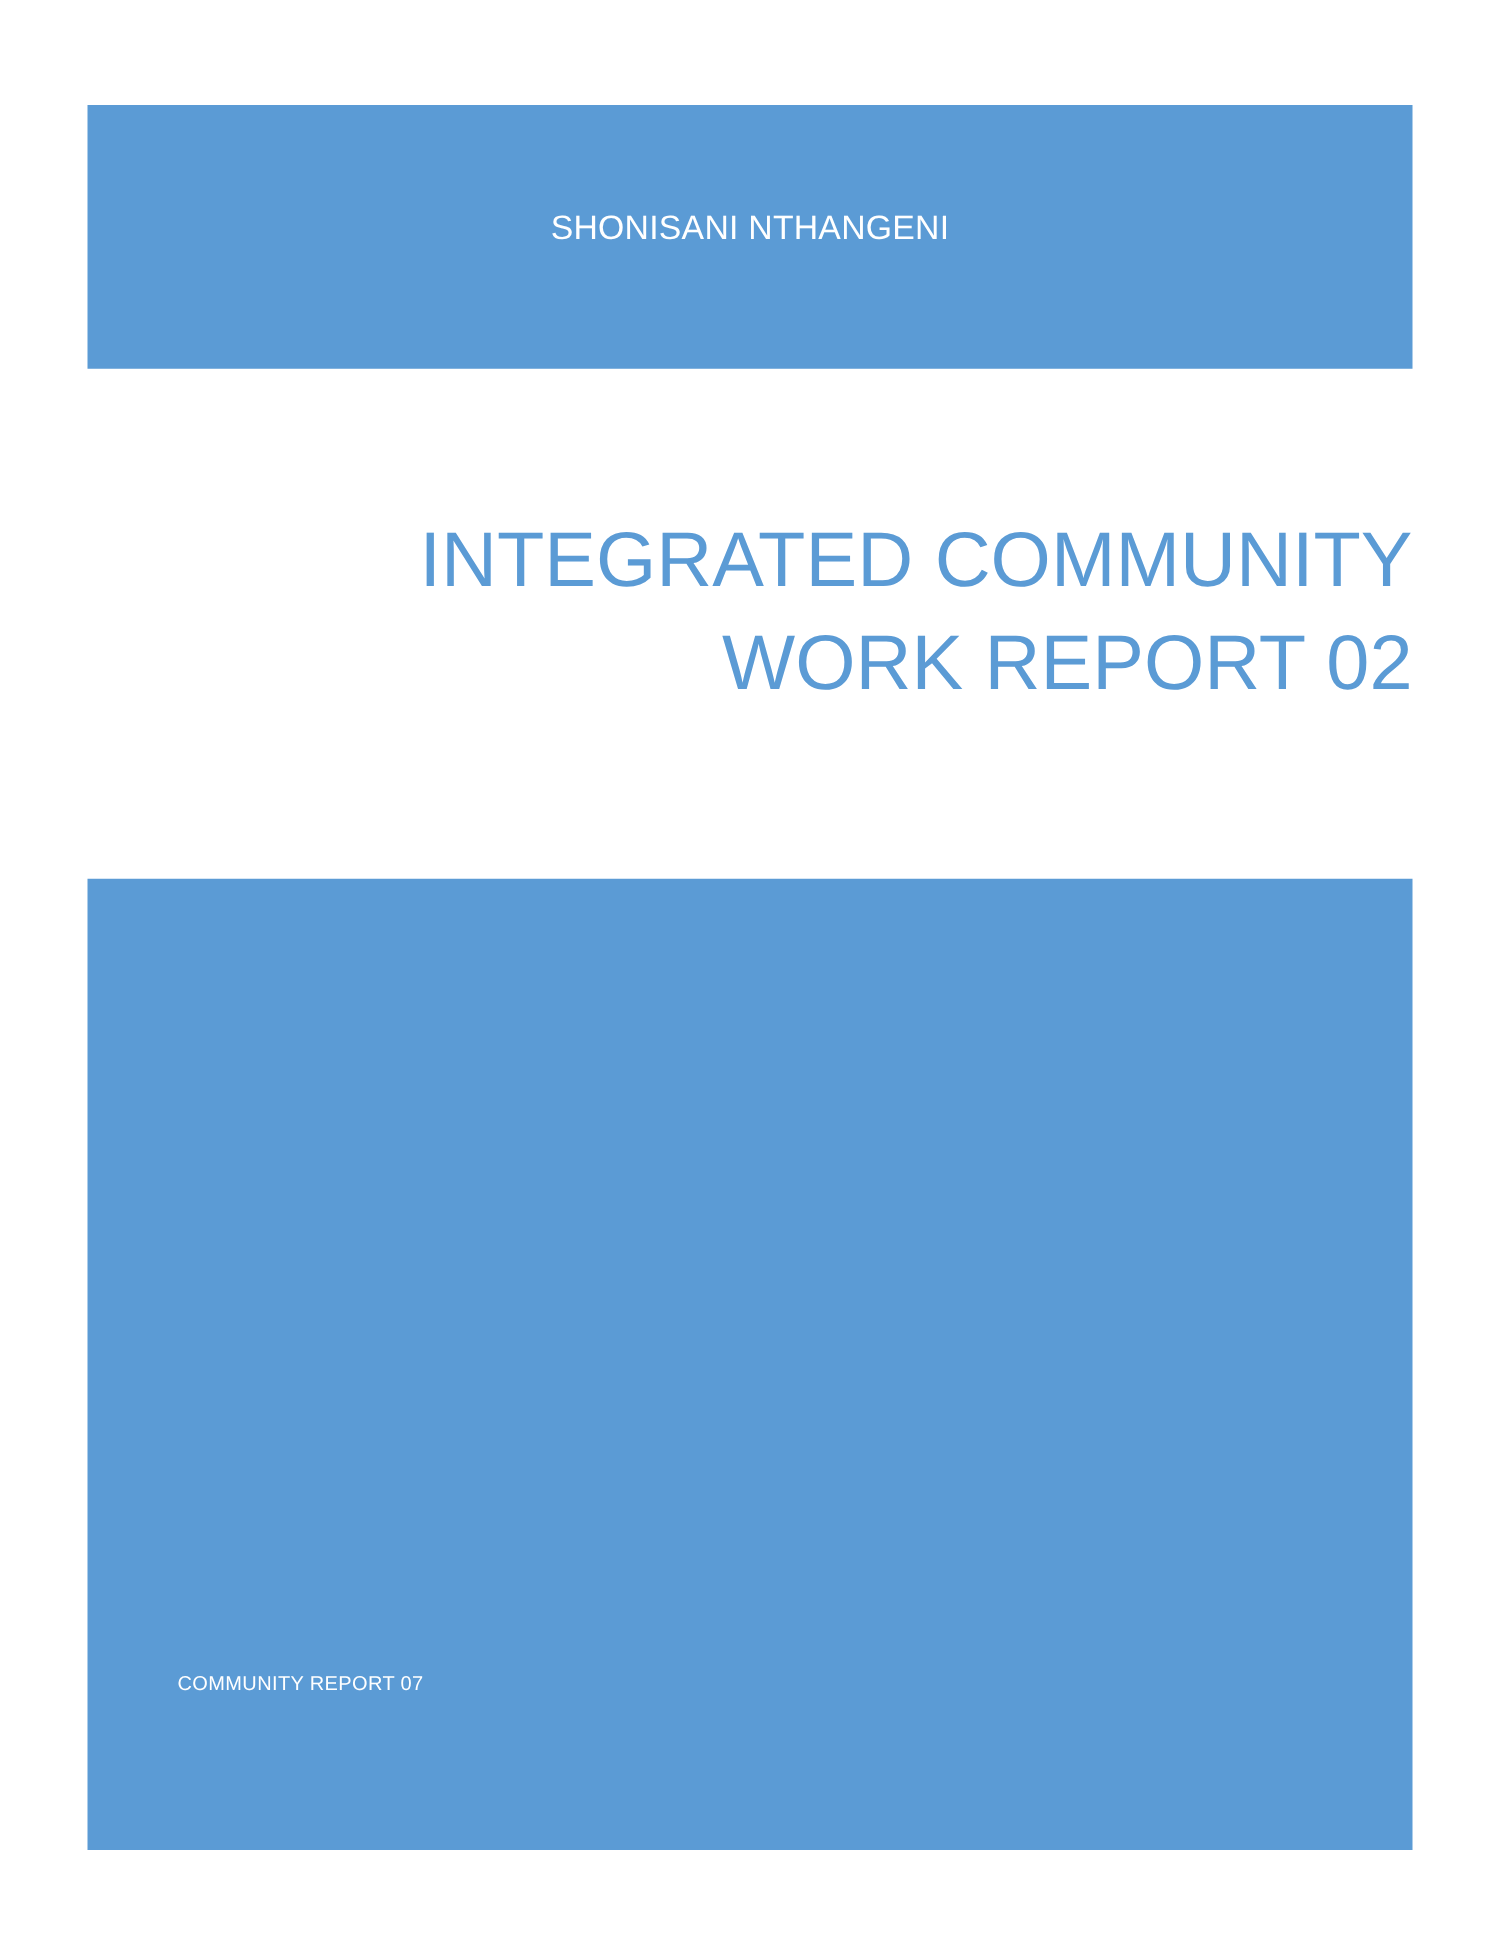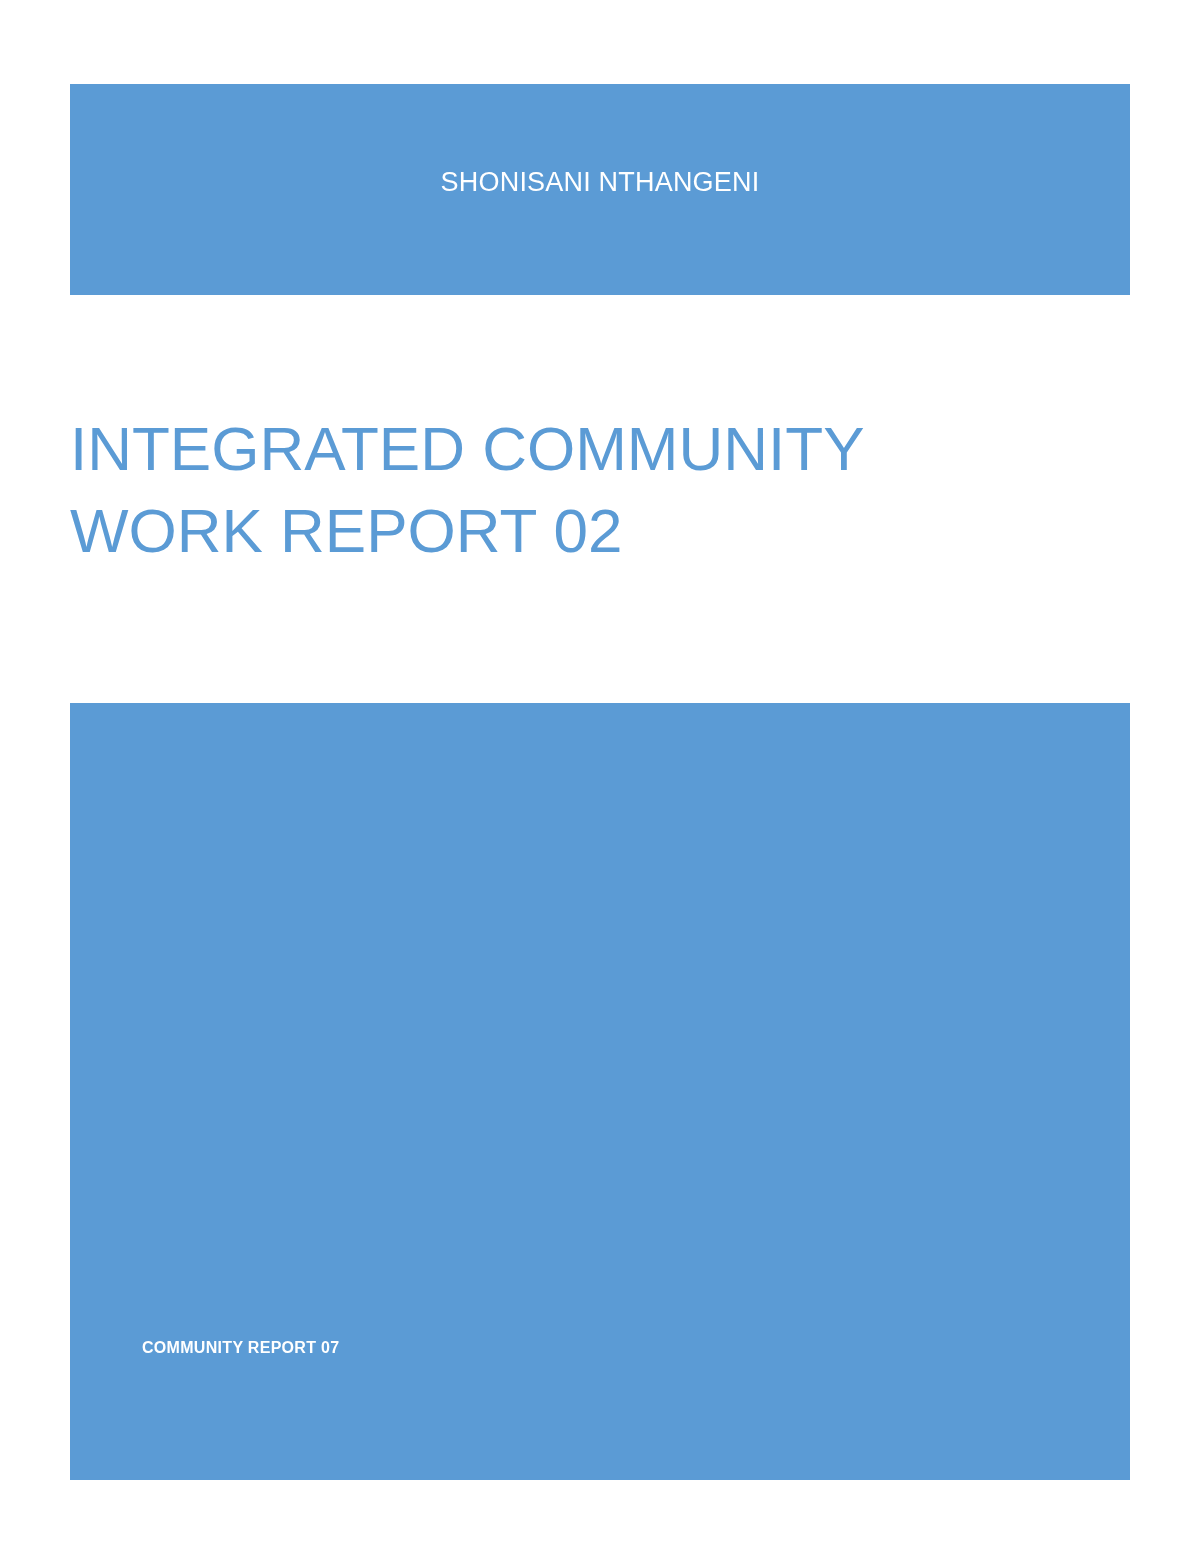--- a/index.html
+++ b/index.html
@@ -43,21 +43,21 @@
     line-height: 1;
     white-space: nowrap;
   }
 
   
   .doc-title {
     position: absolute;
     left: 70px;
     top: 408px;
     width: 1060px;
-    text-align: left;
+    text-align: right;
     color: #5B9BD5;
     font-family: "Liberation Sans", sans-serif;
     font-size: 62px;
     font-weight: 400;
     line-height: 1.32;
     letter-spacing: 0px;
   }
   .doc-title .title-line {
     display: block;
     white-space: nowrap;
@@ -80,21 +80,20 @@
     color: #ffffff;
     font-family: "Liberation Sans", sans-serif;
     font-size: 16px;
     font-weight: 400;
     line-height: 36px;
     letter-spacing: 0.3px;
   }
   .subtitle-block .subtitle-line {
     display: block;
     white-space: nowrap;
-    font-weight: bold;
   }
 </style>
 </head>
 <body>
 
 <div class="page">
 
   <div class="author-banner">
     <div class="author-name">SHONISANI NTHANGENI</div>
   </div>

